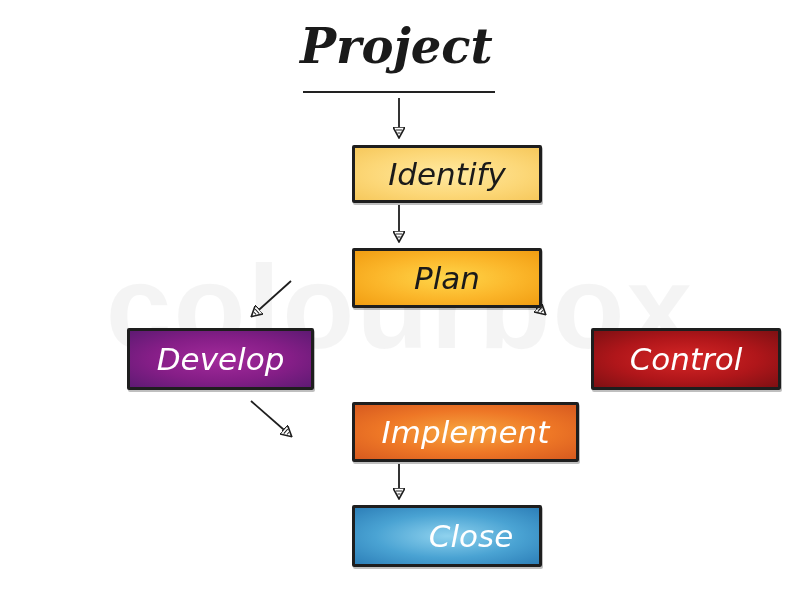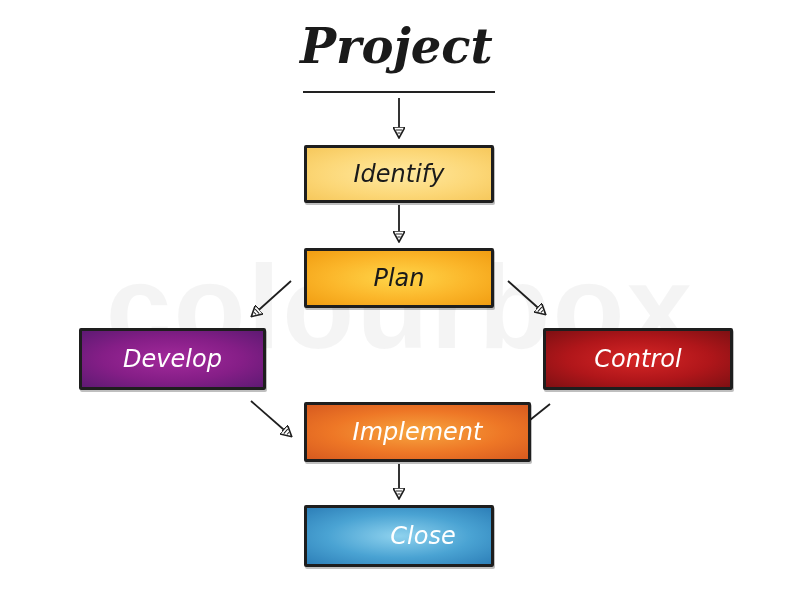--- a/index.html
+++ b/index.html
@@ -1,20 +1,20 @@
 <!DOCTYPE html>
 <html><head>
 <meta charset="utf-8">
 <style>
   html,body{margin:0;padding:0;}
   body{width:800px;height:600px;background:#ffffff;position:relative;overflow:hidden;font-family:"DejaVu Sans",sans-serif;}
   .watermark{position:absolute;left:90px;top:248px;width:620px;text-align:center;font-family:"Liberation Sans",sans-serif;font-size:118px;font-weight:bold;color:rgba(0,0,0,0.045);letter-spacing:2px;line-height:1;}
   .title{position:absolute;left:300px;top:22px;width:200px;text-align:left;font-family:"DejaVu Serif",serif;font-style:italic;font-weight:bold;font-size:48px;color:#1a1a1a;line-height:1;}
   .title-rule{position:absolute;left:303px;top:91px;width:192px;height:2px;background:#222;}
-  .box{position:absolute;border:3px solid #1e1e1e;box-sizing:border-box;display:flex;align-items:center;justify-content:center;font-family:"DejaVu Sans",sans-serif;font-style:italic;font-size:24px;border-radius:2px;box-shadow:1px 2px 0 rgba(0,0,0,0.25);}
+  .box{position:absolute;border:3px solid #1e1e1e;box-sizing:border-box;display:flex;align-items:center;justify-content:center;font-family:"DejaVu Sans",sans-serif;font-style:italic;font-size:31px;border-radius:2px;box-shadow:1px 2px 0 rgba(0,0,0,0.25);margin-left:48px;}
   .box span{line-height:1;}
   .b-identify{left:304px;top:145px;width:190px;height:58px;background:radial-gradient(ellipse at center,#ffe9a0 0%,#fcd777 60%,#f6c85c 100%);color:#1a1a1a;}
   .b-plan{left:304px;top:248px;width:190px;height:60px;background:radial-gradient(ellipse at center,#ffd64a 0%,#fbb62a 55%,#f19d12 100%);color:#1a1a1a;}
   .b-develop{left:79px;top:328px;width:187px;height:62px;background:radial-gradient(ellipse at center,#a32a9b 0%,#851e87 55%,#5e1a73 100%);color:#ffffff;}
   .b-control{left:543px;top:328px;width:190px;height:62px;background:radial-gradient(ellipse at center,#d62626 0%,#b0161a 55%,#7e1013 100%);color:#ffffff;}
   .b-implement{left:304px;top:402px;width:227px;height:60px;background:radial-gradient(ellipse at center,#f7a640 0%,#ee7726 55%,#d75a1f 100%);color:#ffffff;}
   .b-close{left:304px;top:505px;width:190px;height:62px;background:radial-gradient(ellipse at center,#8fd2ee 0%,#4aa3d3 55%,#2d7fb8 100%);color:#ffffff;padding-left:48px;}
   svg.arrows{position:absolute;left:0;top:0;}
 </style>
 </head>

